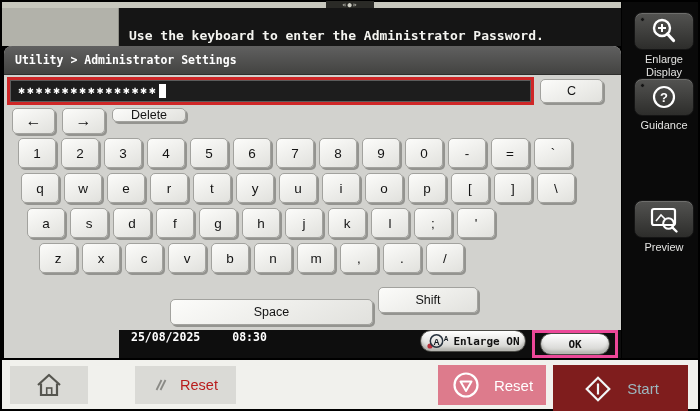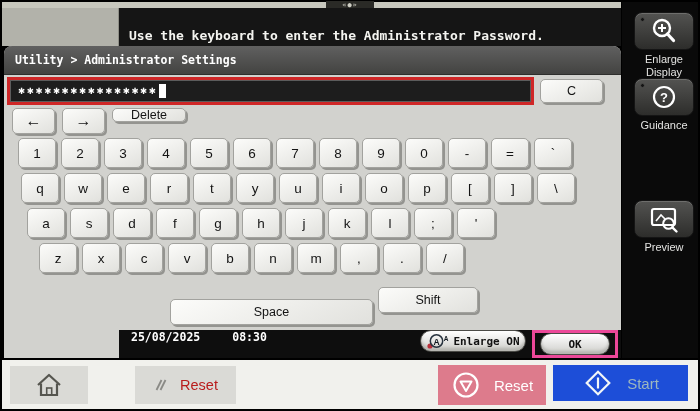--- a/index.html
+++ b/index.html
@@ -76,21 +76,21 @@
   #sg-0{top:10px;} #sg-1{top:76px;} #sg-2{top:138px;} #sg-3{top:198px;justify-content:space-between;}
 
   
   .hw-bar{position:absolute;left:2px;top:360px;width:696px;height:49px;background:#f1f1ed;}
   .hw-btn{position:absolute;display:flex;align-items:center;justify-content:center;border:none;padding:0;}
   .hw-home{left:8px;top:6px;width:78px;height:38px;background:#dadad6;}
   .hw-reset{left:133px;top:6px;width:101px;height:38px;background:#dadad6;color:#b91c1c;
             font-size:14.5px;gap:11px;}
   .hw-stop{left:436px;top:5px;width:108px;height:40px;background:#dd7b8c;color:#fff;
            font-size:15px;gap:13px;}
-  .hw-start{left:551px;top:5px;width:135px;height:36px;background:#1d4ed8;color:#9cb7bf;
+  .hw-start{left:551px;top:5px;width:135px;height:47px;background:#7f1d1d;color:#9cb7bf;
             font-size:15px;gap:13px;}
   button{cursor:pointer;}
 </style>
 </head>
 <body>
 
 <div id="screen">
 
   <div class="top-strip"></div>
   <div class="indicator-seg mono">«●»</div>

